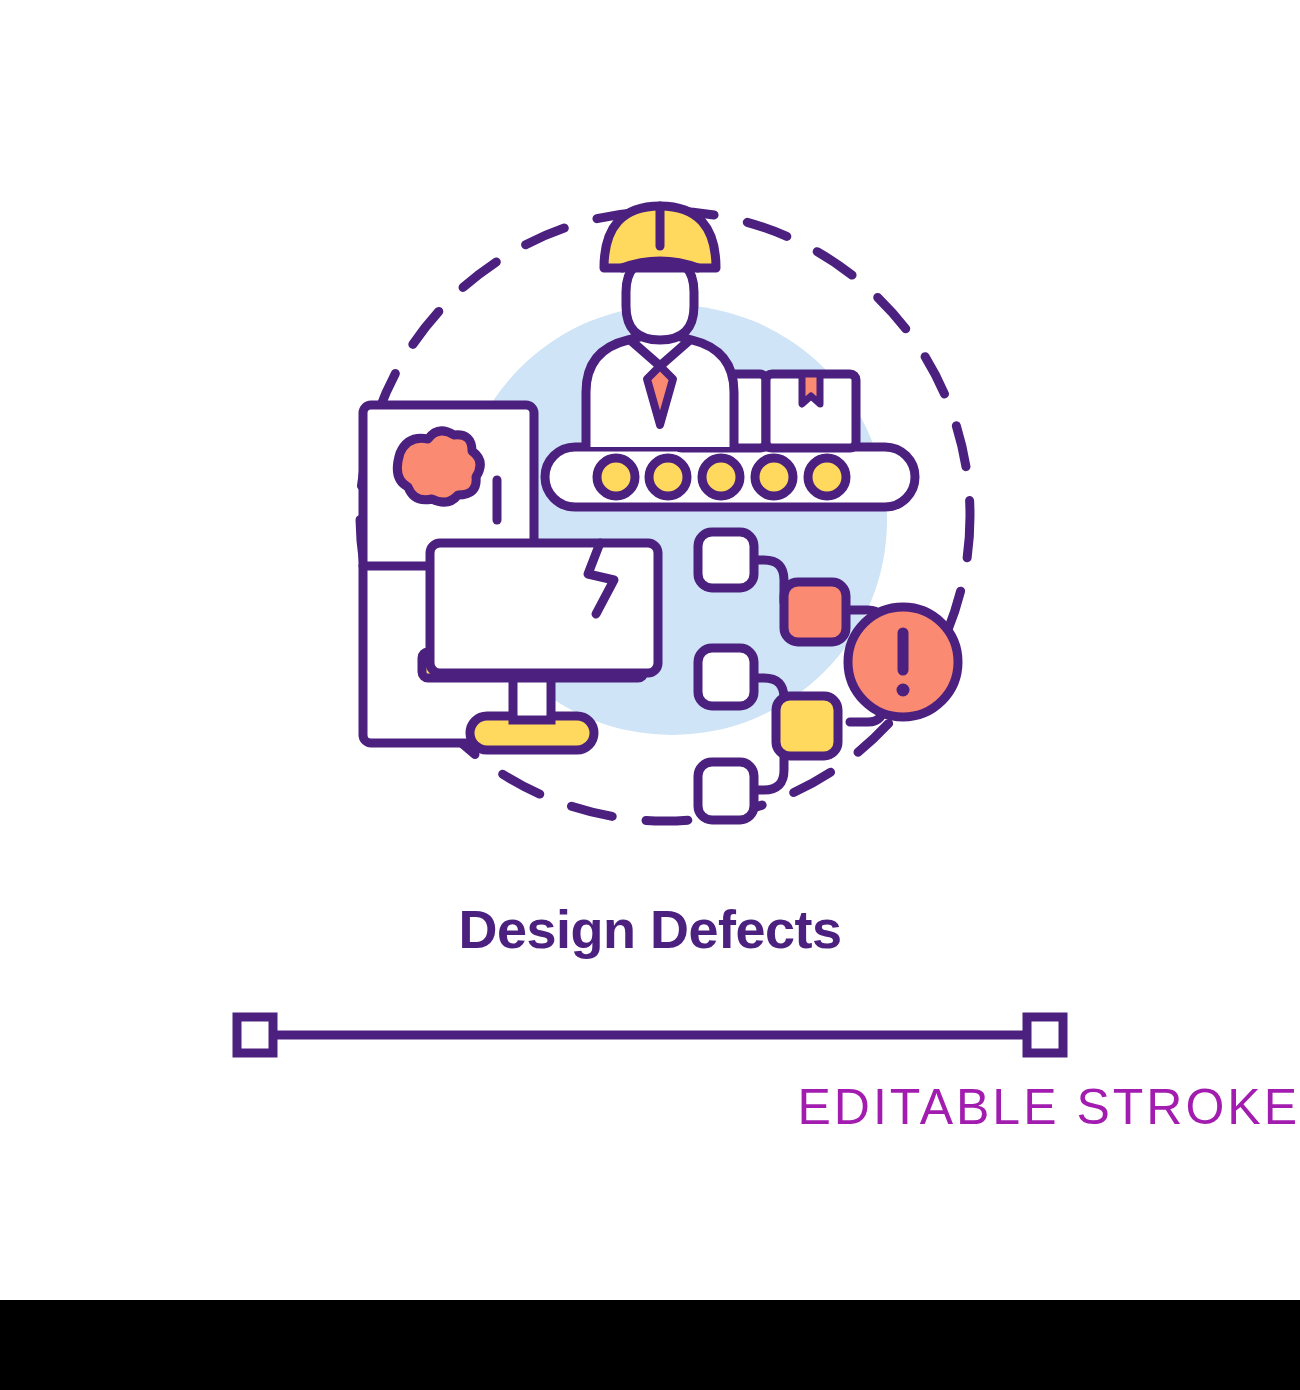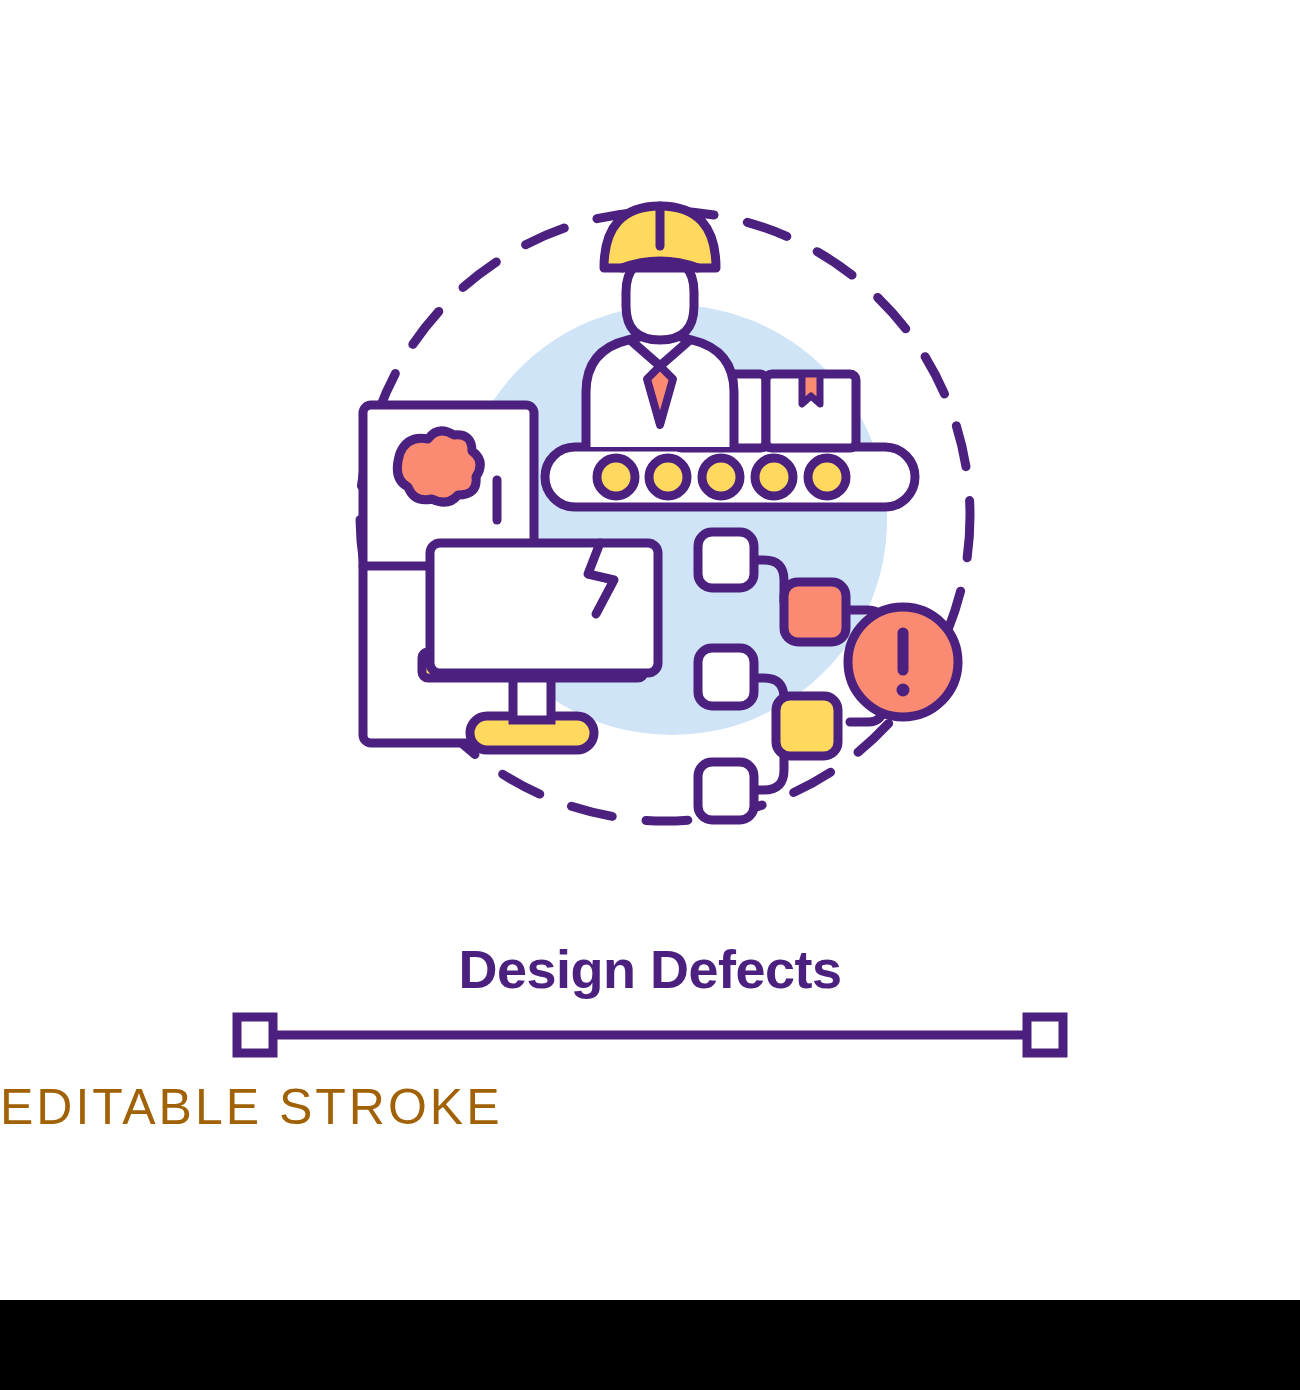--- a/index.html
+++ b/index.html
@@ -26,32 +26,31 @@
     position: absolute;
     left: 0;
     top: 898px;
     width: 1300px;
     text-align: center;
     font-family: "Liberation Sans", sans-serif;
     font-size: 54px;
     font-weight: bold;
     color: #4b207f;
     letter-spacing: -0.5px;
-    margin-top: 40px;
   }
   #subtitle {
     position: absolute;
     left: 0;
     top: 1078px;
     width: 1300px;
-    text-align: left;
+    text-align: right;
     font-family: "Liberation Sans", sans-serif;
     font-size: 50px;
     font-weight: normal;
-    color: #a16207;
+    color: #a21caf;
     letter-spacing: 3px;
   }
   #footer-bar {
     position: absolute;
     left: 0;
     top: 1300px;
     width: 1300px;
     height: 90px;
     background: #000000;
   }

